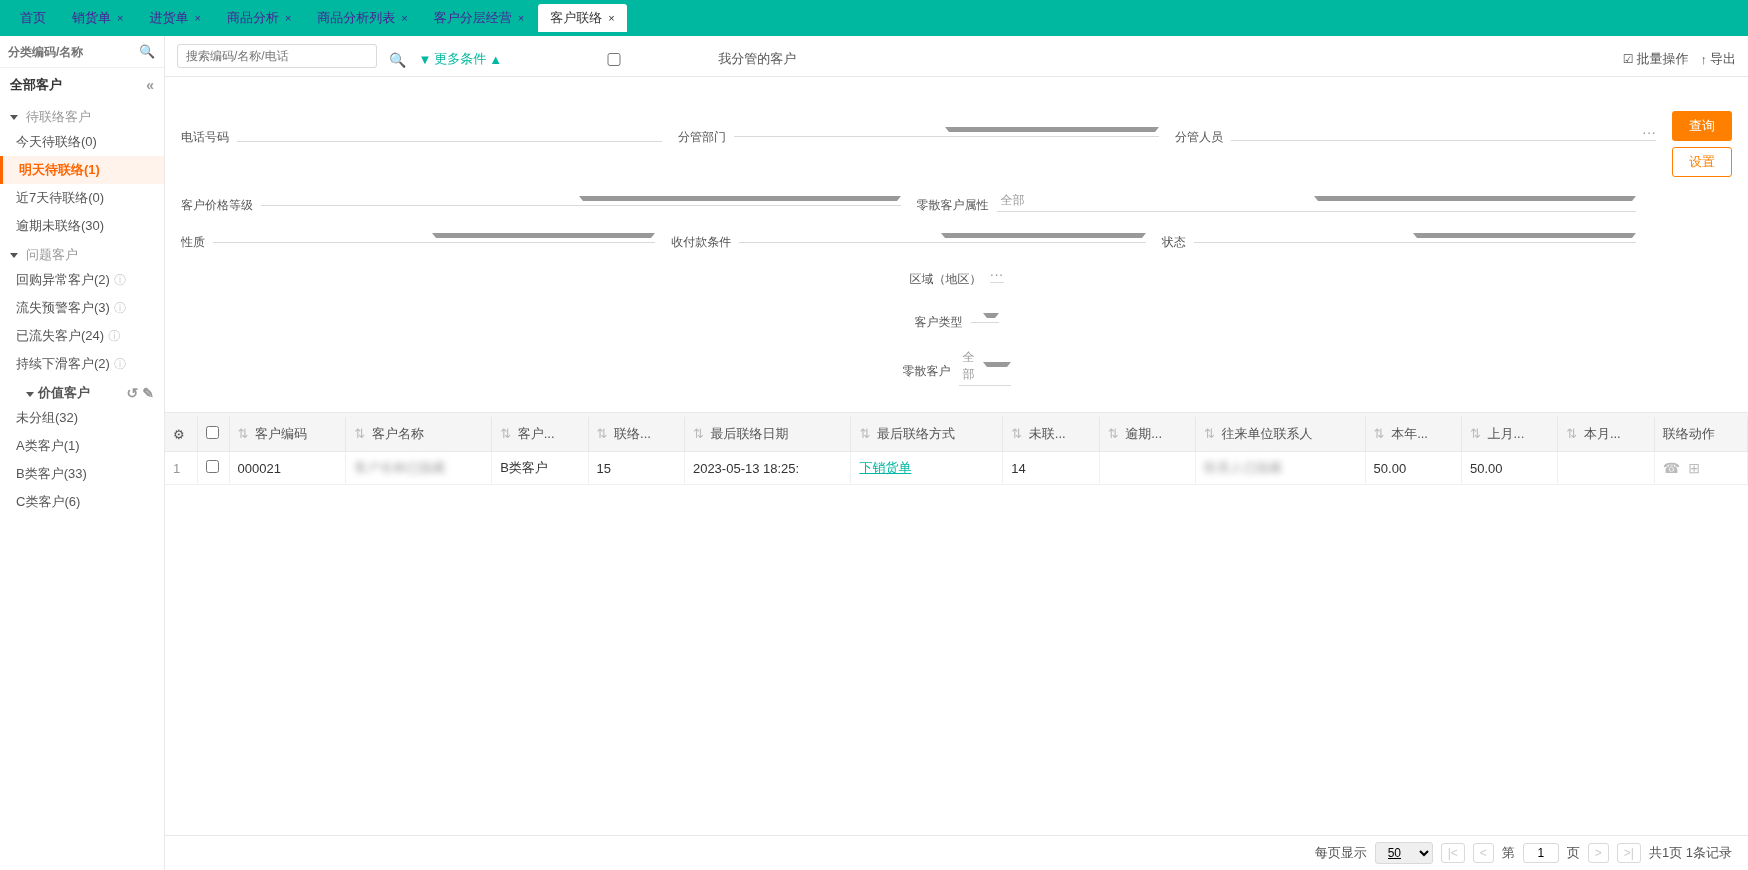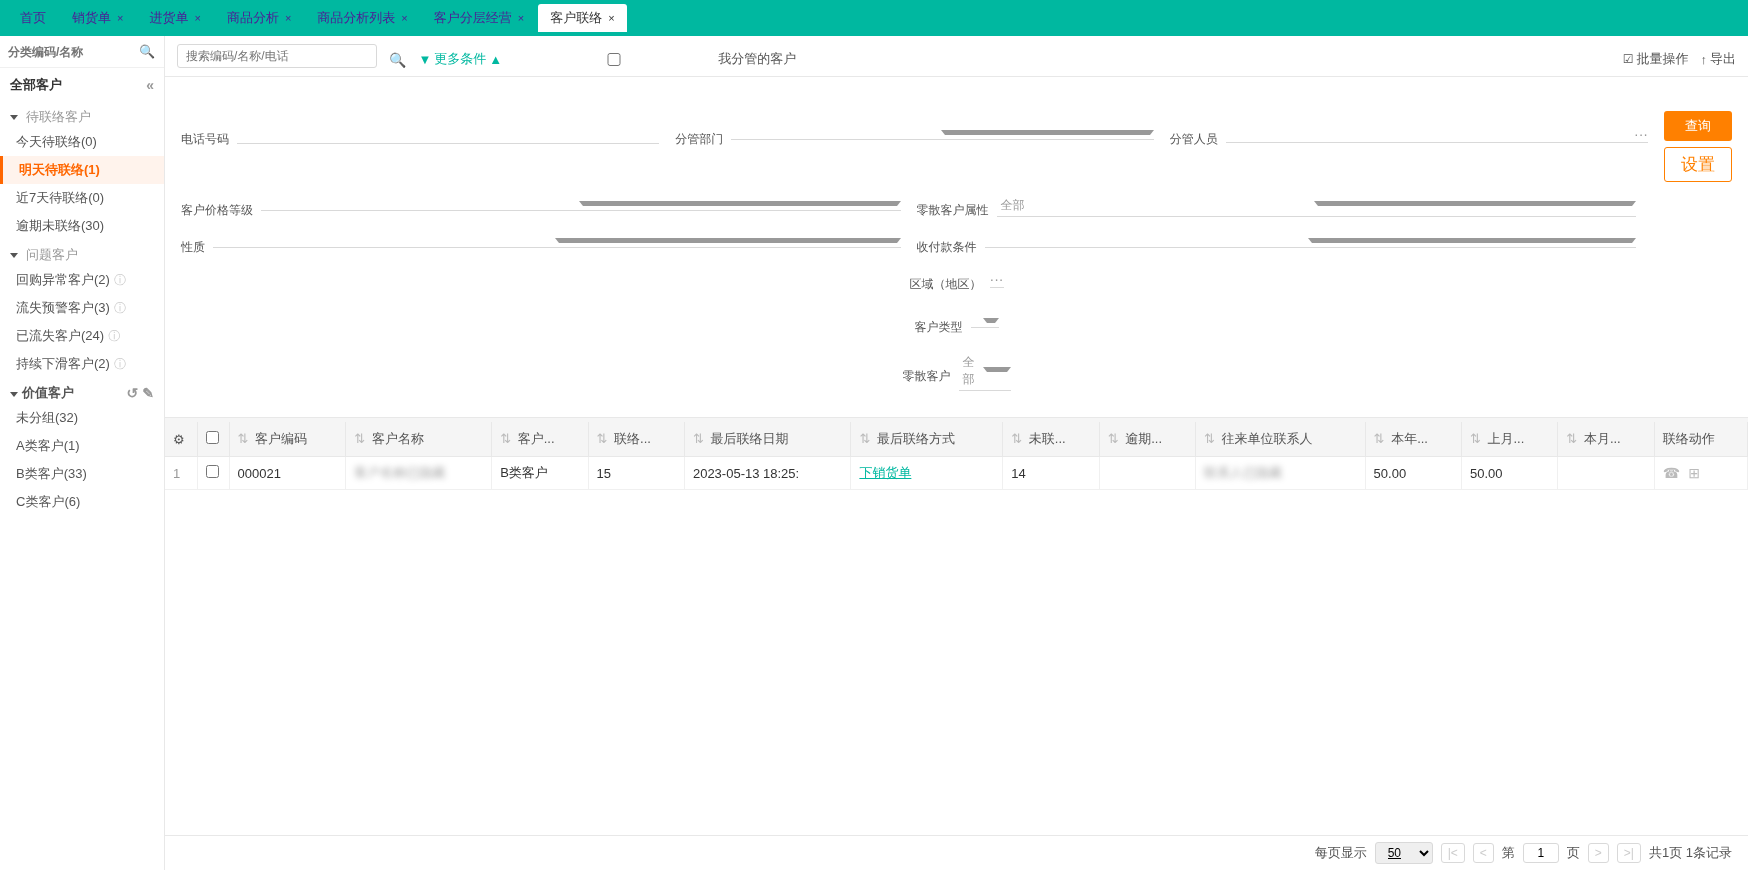--- a/index.html
+++ b/index.html
@@ -91,20 +91,21 @@
     }
     .sidebar-item.active { background: #fff3ec; color: #ff6600; font-weight: bold; border-left: 3px solid #ff6600; }
     .sidebar-section-title2 {
       padding: 6px 10px 2px;
       color: #555;
       font-size: 12px;
       font-weight: bold;
       display: flex;
       align-items: center;
       justify-content: space-between;
+      margin-left: 16px;
     }
     .triangle-down { display: inline-block; width: 0; height: 0; border-left: 4px solid transparent; border-right: 4px solid transparent; border-top: 5px solid #555; margin-right: 4px; }
 
     
     .content-area {
       flex: 1;
       display: flex;
       flex-direction: column;
       overflow: hidden;
     }
@@ -219,21 +220,21 @@
       font-size: 13px;
       white-space: nowrap;
     }
     .set-btn {
       background: #fff;
       color: #ff8000;
       border: 1px solid #ff8000;
       border-radius: 3px;
       padding: 5px 16px;
       cursor: pointer;
-      font-size: 17px;
+      font-size: 13px;
       white-space: nowrap;
     }
     .filter-action-col {
       display: flex;
       flex-direction: column;
       gap: 6px;
       flex-shrink: 0;
       margin-top: 24px;
     }
 
@@ -500,20 +501,27 @@
       <div class="filter-row">
         <div class="filter-item">
           <span class="filter-label">性质</span>
           <div class="filter-select-wrapper">
             <span></span>
             <span class="chevron-down"></span>
           </div>
         </div>
         <div class="filter-item">
           <span class="filter-label">收付款条件</span>
+          <div class="filter-select-wrapper">
+            <span></span>
+            <span class="chevron-down"></span>
+          </div>
+        </div>
+        <div class="filter-item">
+          <span class="filter-label">状态</span>
           <div class="filter-select-wrapper">
             <span></span>
             <span class="chevron-down"></span>
           </div>
         </div>
         <div style="width:80px;flex-shrink:0;"></div>
       </div>
 
       <div class="filter-row">
         <div class="filter-item">

